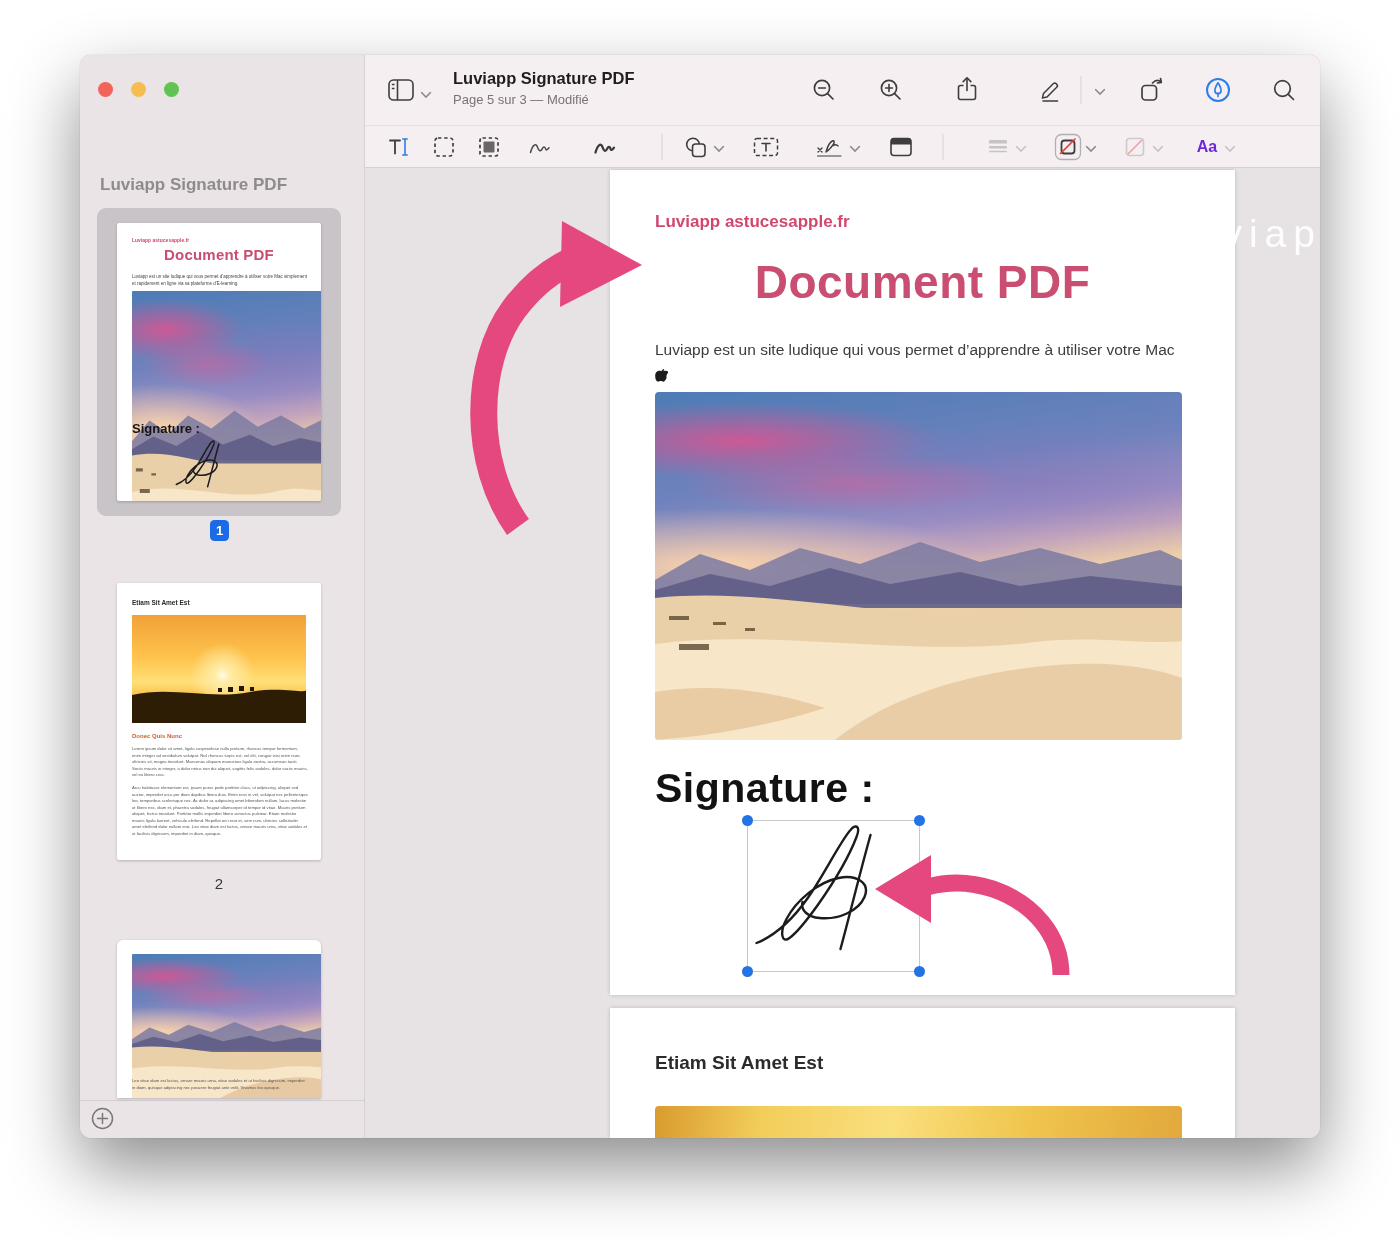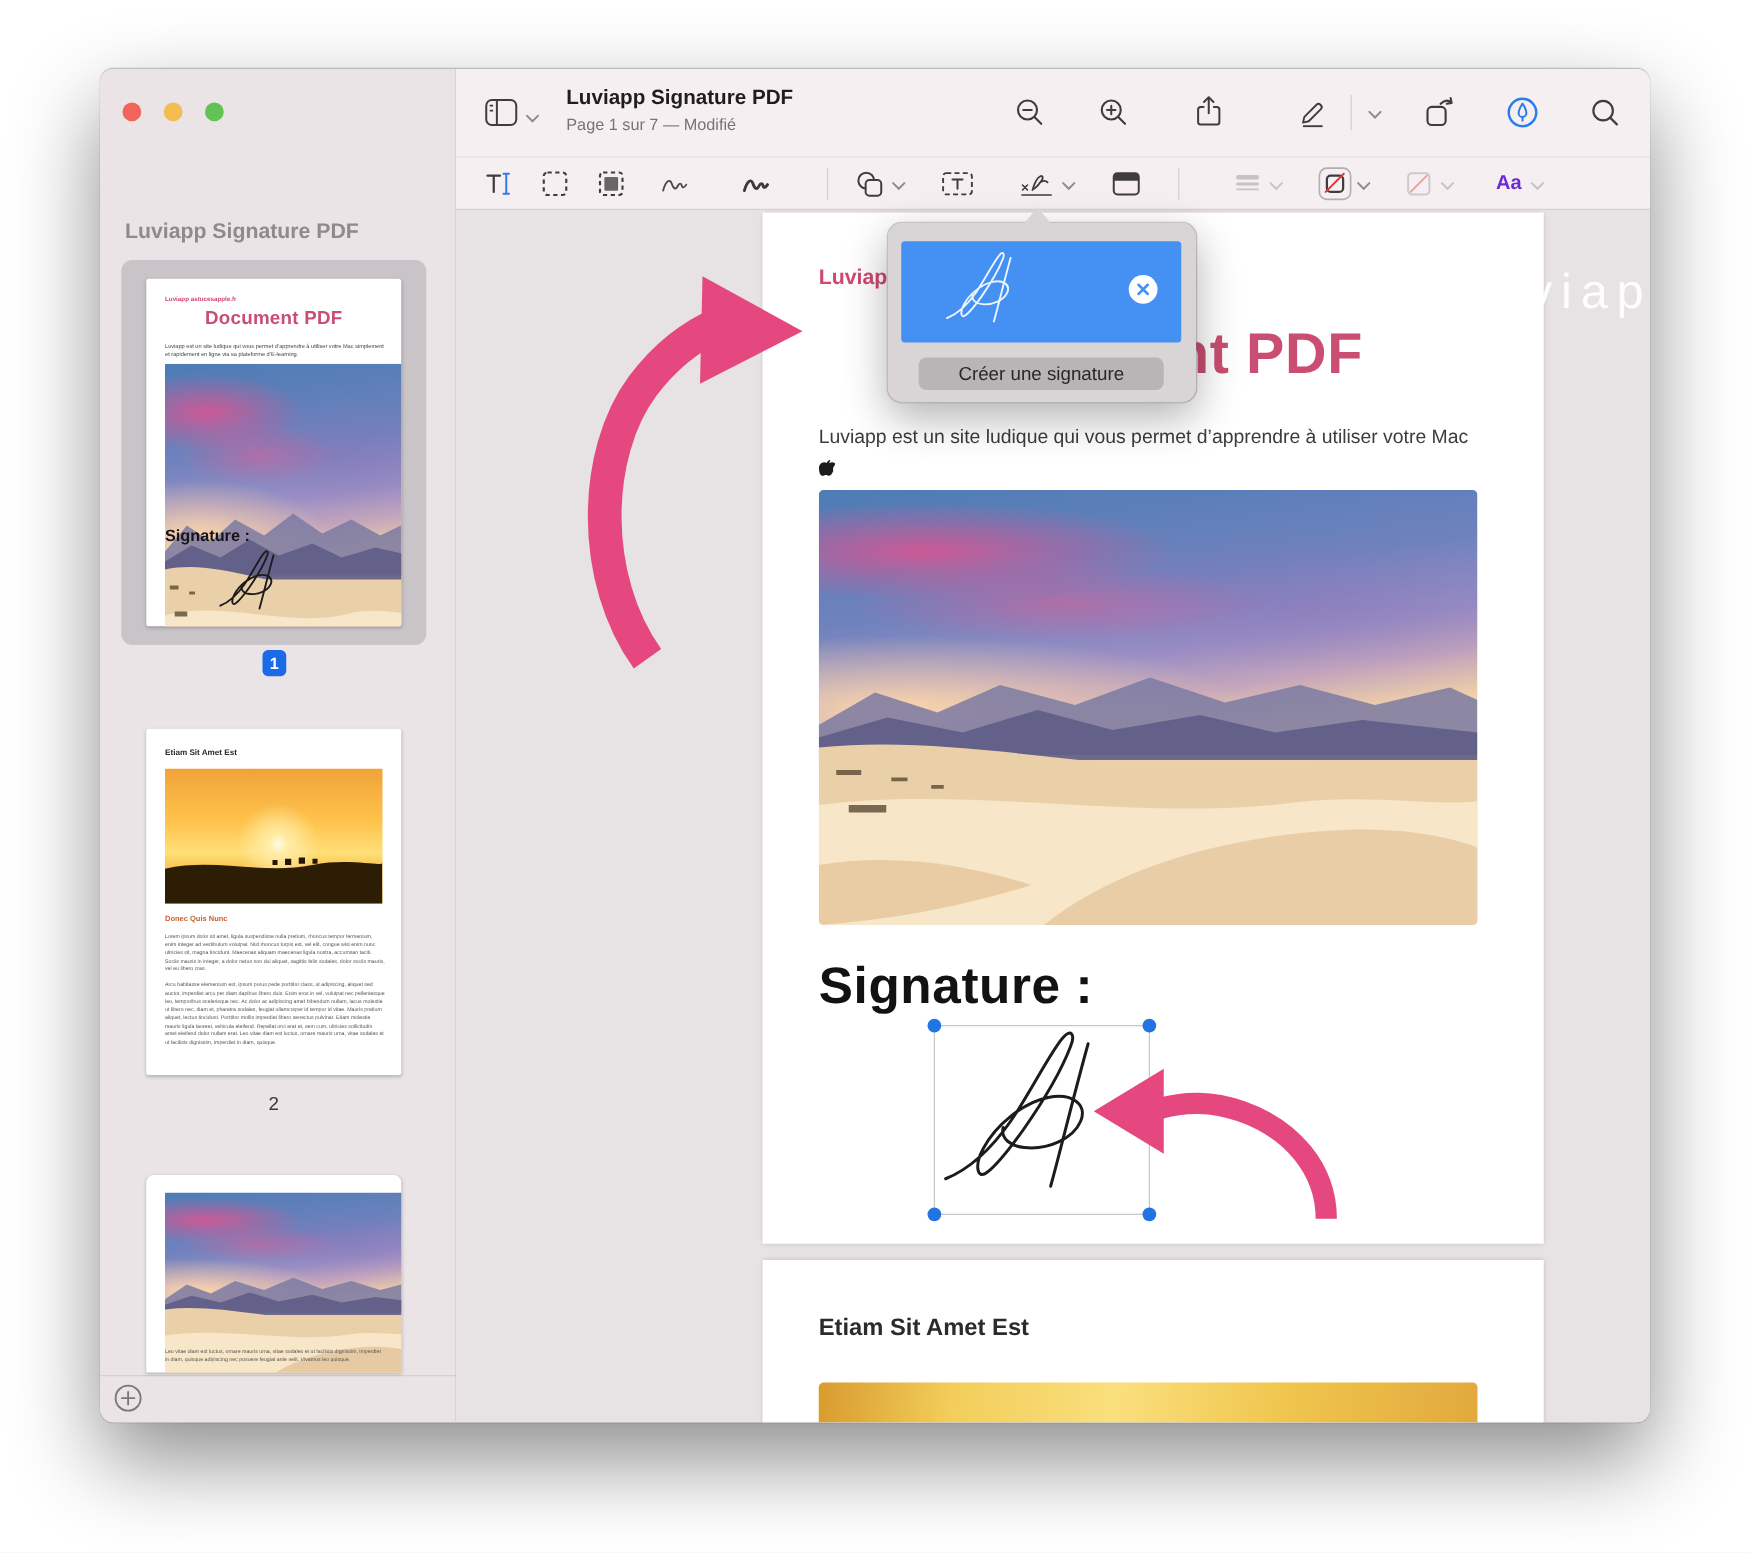--- a/index.html
+++ b/index.html
@@ -191,21 +191,21 @@
         <line x1="10" y1="1.5" x2="10" y2="21.5" stroke="#3e3c3e" stroke-width="1.6"></line>
         <line x1="4.3" y1="6" x2="7" y2="6" stroke="#3e3c3e" stroke-width="1.4"></line>
         <line x1="4.3" y1="10" x2="7" y2="10" stroke="#3e3c3e" stroke-width="1.4"></line>
       </svg>
       <svg class="ic" style="left:61px; top:40px;" width="11" height="7" viewBox="0 0 11 7">
         <polyline points="1,1 5.5,5.5 10,1" fill="none" stroke="#8e8a8d" stroke-width="1.6" stroke-linecap="round"></polyline>
       </svg>
 
       <div id="titleblock">
         <div id="win-title">Luviapp Signature PDF</div>
-        <div id="win-subtitle">Page 1 sur 7 — Modifié</div>
+        <div id="win-subtitle">Page 5 sur 3 — Modifié</div>
       </div>
 
       <svg class="ic" style="left:459px; top:35px;" width="24" height="24" viewBox="0 0 24 24">
         <circle cx="10" cy="10" r="7.6" fill="none" stroke="#3e3c3e" stroke-width="1.7"></circle>
         <line x1="15.6" y1="15.6" x2="21" y2="21" stroke="#3e3c3e" stroke-width="1.7" stroke-linecap="round"></line>
         <line x1="6.6" y1="10" x2="13.4" y2="10" stroke="#3e3c3e" stroke-width="1.6" stroke-linecap="round"></line>
       </svg>
       <svg class="ic" style="left:526px; top:35px;" width="24" height="24" viewBox="0 0 24 24">
         <circle cx="10" cy="10" r="7.6" fill="none" stroke="#3e3c3e" stroke-width="1.7"></circle>
         <line x1="15.6" y1="15.6" x2="21" y2="21" stroke="#3e3c3e" stroke-width="1.7" stroke-linecap="round"></line>
@@ -365,32 +365,15 @@
         <path d="M108,322 C62,258 64,158 104,104 C122,80 142,64 166,54" fill="none" stroke="#e5487e" stroke-width="27"></path>
         <polygon points="152,16 232,60 150,102" fill="#e5487e"></polygon>
       </svg>
 
       <svg class="pink-arrow" style="left:500px; top:655px;" width="215" height="170" viewBox="0 0 215 170">
         <path d="M196,152 C196,112 168,80 128,66 C104,58 84,58 62,64" fill="none" stroke="#e5487e" stroke-width="17"></path>
         <polygon points="66,32 10,66 66,100" fill="#e5487e"></polygon>
       </svg>
     </div>
 
-    <div id="popup">
-      <div id="popup-tail"></div>
-      <div id="popup-sig-row">
-        <svg style="position:absolute; left:30px; top:7px;" width="82" height="67" viewBox="0 0 170 150">
-          <g fill="none" stroke="#ffffff" stroke-width="3.4" stroke-linecap="round" opacity=".9">
-            <path d="M8,122 C28,114 46,96 60,76 C76,53 92,20 102,9 C108,2 112,6 108,16 C100,37 84,63 70,83 C60,97 48,112 41,117 C33,123 31,111 38,98 C48,79 70,61 90,57 C108,53 122,62 116,76 C110,90 90,99 71,97 C60,96 52,90 54,81"></path>
-            <path d="M92,128 C100,99 110,57 122,14"></path>
-          </g>
-        </svg>
-        <div id="popup-close">
-          <svg width="23" height="23" viewBox="0 0 23 23">
-            <path d="M7.8,7.8 L15.2,15.2 M15.2,7.8 L7.8,15.2" stroke="#4590f3" stroke-width="2" stroke-linecap="round"></path>
-          </svg>
-        </div>
-      </div>
-      <button id="create-sig-btn">Créer une signature</button>
-    </div>
 
   </div>
 </div>
 
 </body></html>

